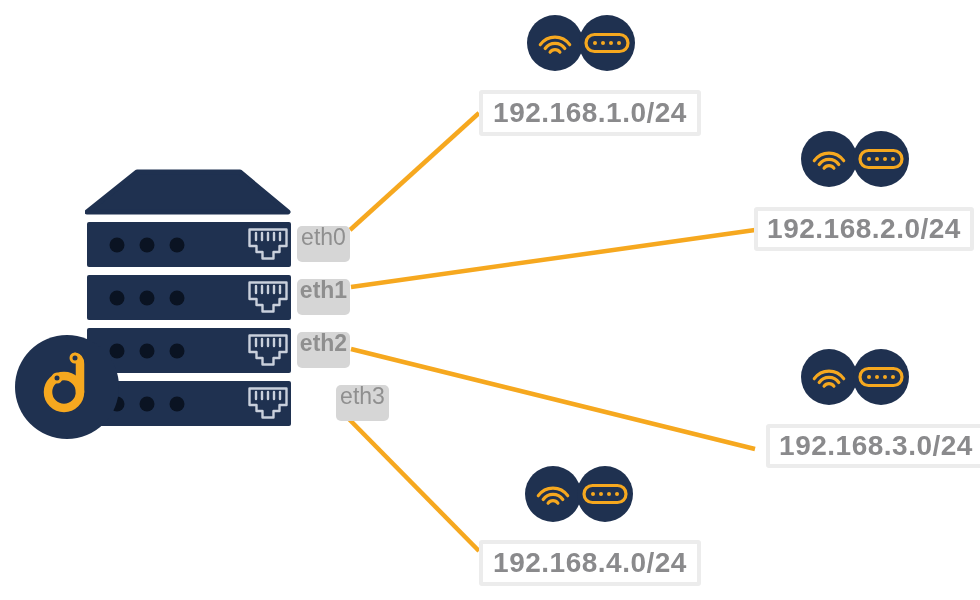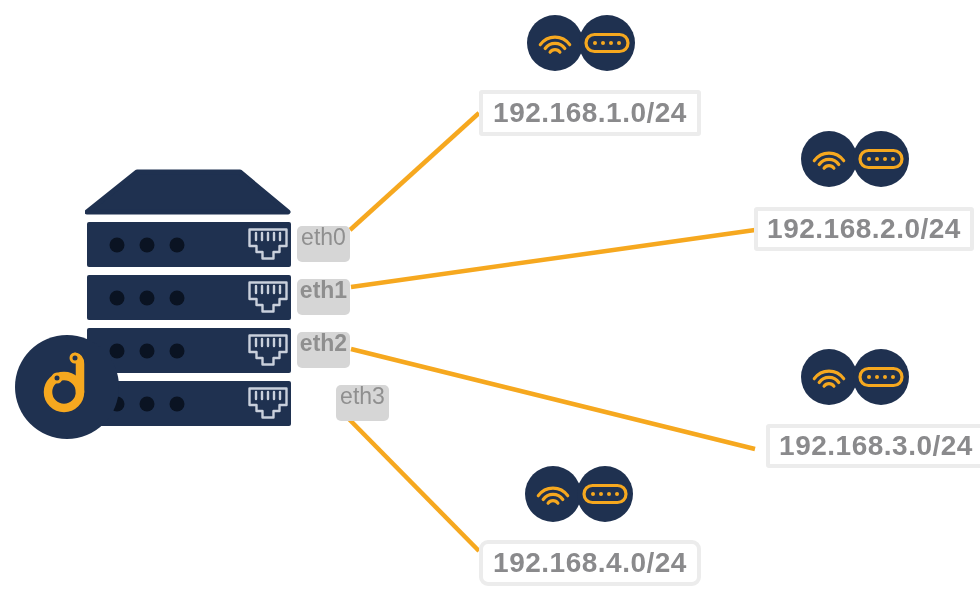--- a/index.html
+++ b/index.html
@@ -206,17 +206,17 @@
       <path class="stroke-yellow" d="M24.1,38.2 A6,6 0 0 1 33.9,38.2"></path>
     </g>
     <g>
       <rect class="stroke-yellow" x="60" y="20.5" width="42" height="17" rx="8.5"></rect>
       <circle class="fill-yellow" cx="69" cy="29" r="2"></circle>
       <circle class="fill-yellow" cx="77" cy="29" r="2"></circle>
       <circle class="fill-yellow" cx="85" cy="29" r="2"></circle>
       <circle class="fill-yellow" cx="93" cy="29" r="2"></circle>
     </g>
   </svg>
-  <div class="subnet-box" style="left:479px;top:540px;border-radius:9px;">
+  <div class="subnet-box" style="left:479px;top:540px;">
       <span>192.168.4.0/24</span>
     </div>
 
 </div>
 
 </body></html>

